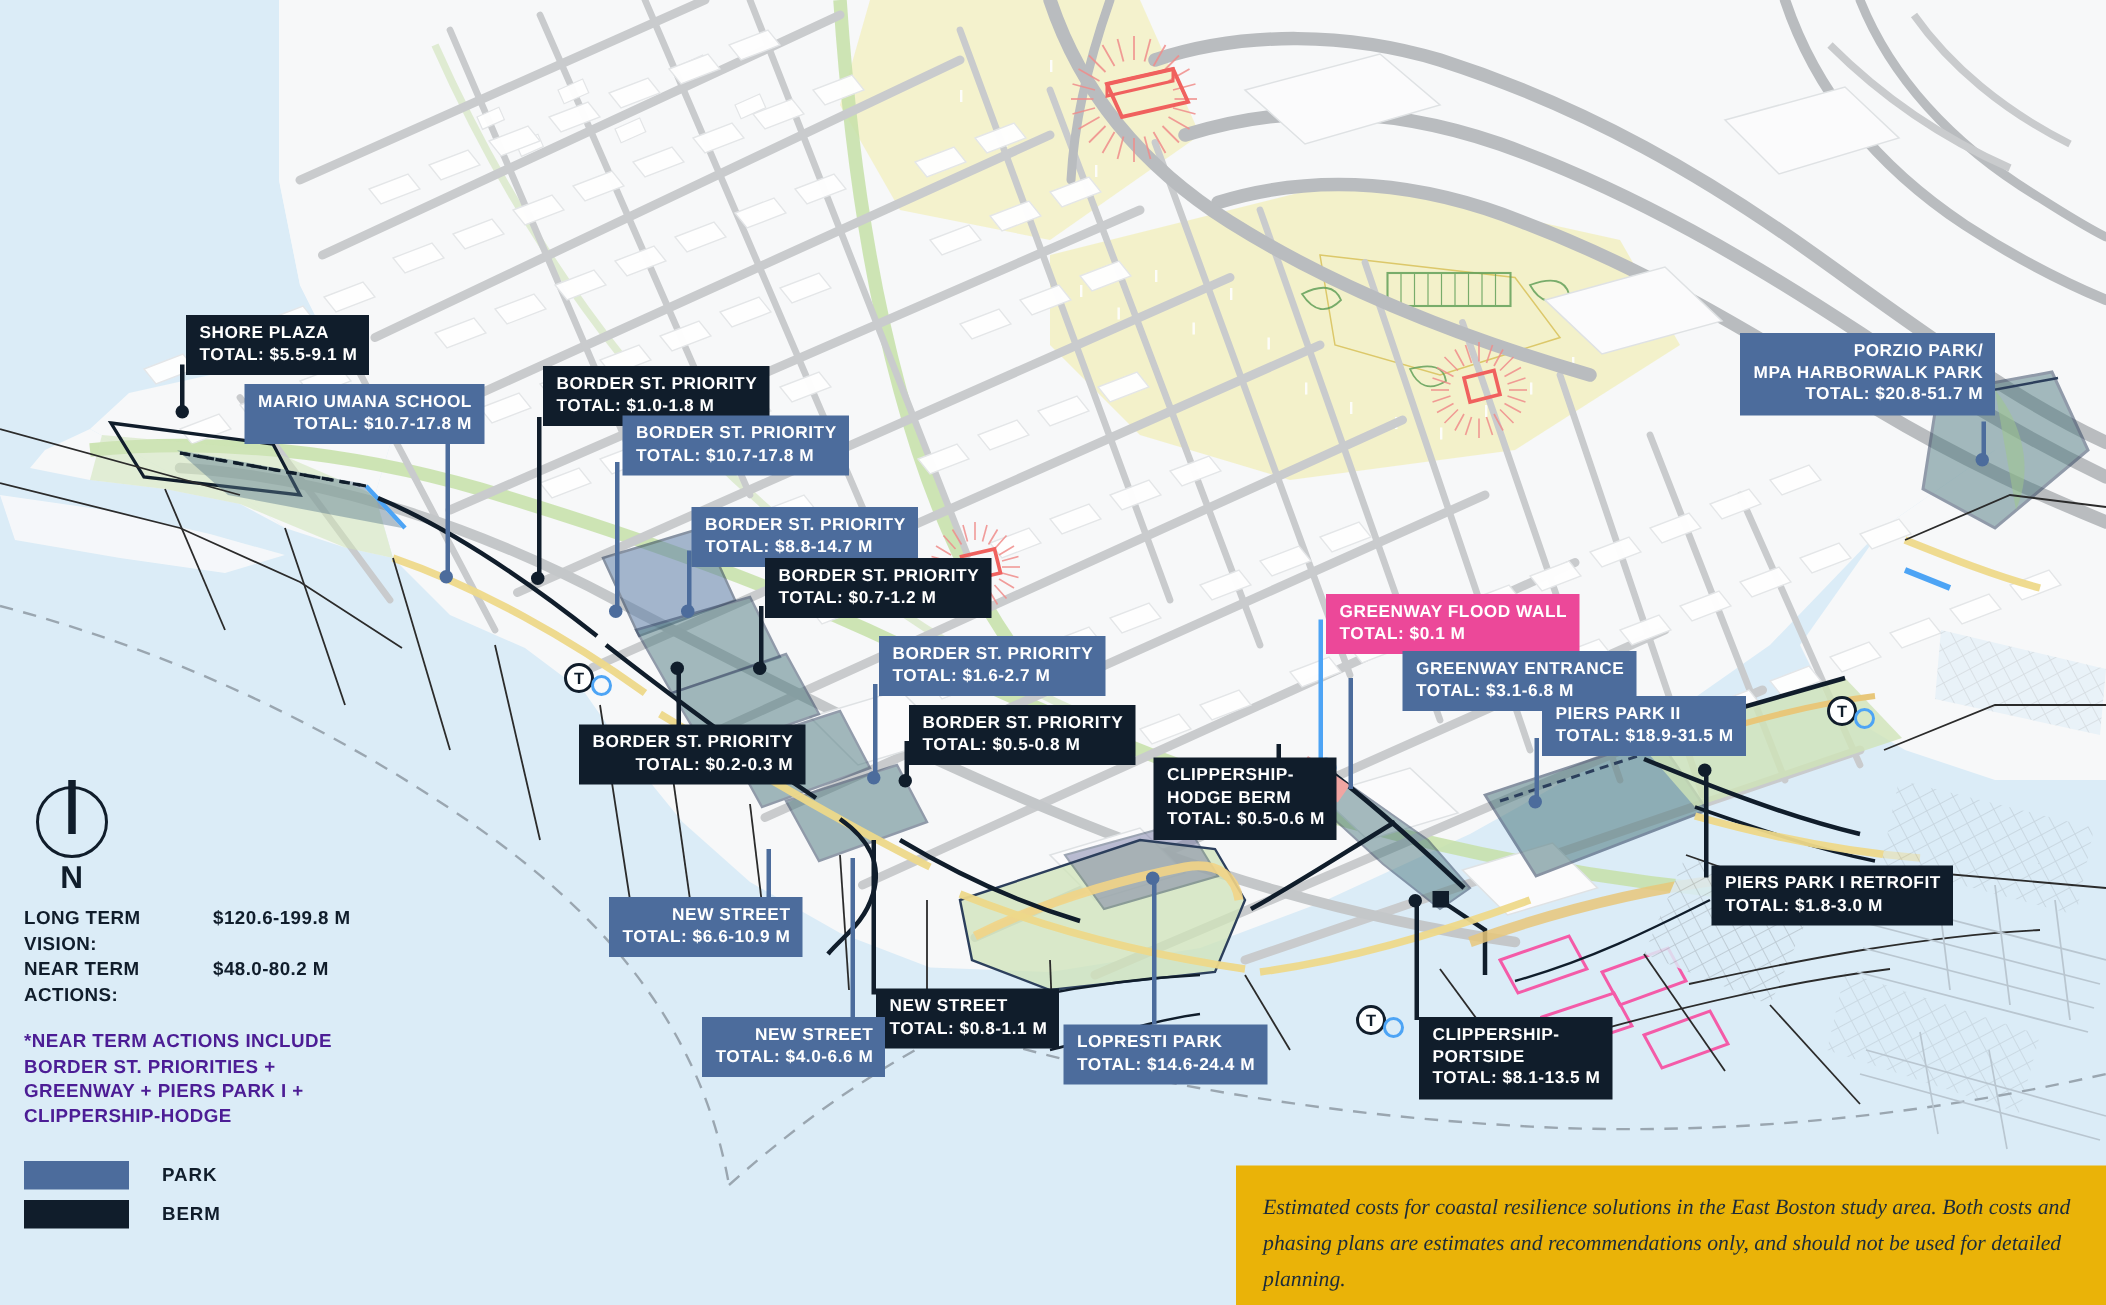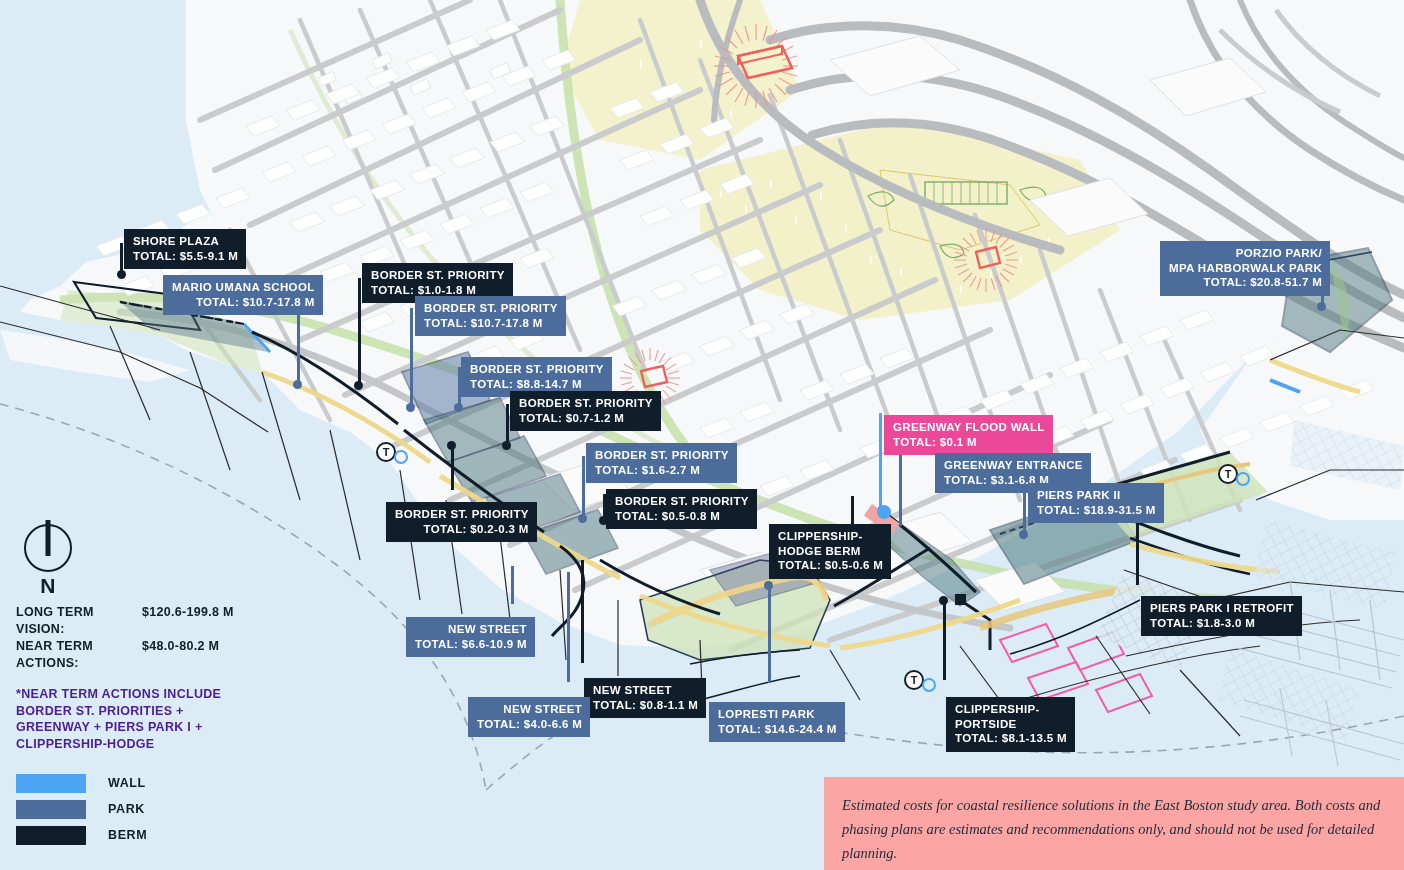--- a/index.html
+++ b/index.html
@@ -19,21 +19,20 @@
     position:absolute;
     box-sizing:border-box;
     padding:5px 8px 6px 9px;
     color:#ffffff;
     font-weight:bold;
     font-size:11.5px;
     line-height:14.5px;
     letter-spacing:0.35px;
     white-space:nowrap;
     z-index:40;
-    margin-top:19px;
   }
   .callout.berm{background:#101d2b;}
   .callout.park{background:#4c6c9c;}
   .callout.wall{background:#ec4899;}
   .callout .l2{display:block;}
   .callout.ra{text-align:right;}
 
   .leader{position:absolute;background:#101d2b;z-index:35;}
   .leader.park{background:#4c6c9c;}
   .leader.wall{background:#4da4f5;}
@@ -71,21 +70,21 @@
   .legrow{display:flex;align-items:center;height:26px;}
   .swatch{width:70px;height:19px;margin-right:22px;}
   .sw-wall{background:#4da4f5;}
   .sw-berm{background:#101d2b;}
   .sw-park{background:#4c6c9c;}
   .legtext{font-weight:bold;font-size:12.5px;color:#101d2b;letter-spacing:0.6px;}
 
   
   #caption{
     position:absolute;left:824px;top:777px;width:580px;height:93px;
-    background:#fca5a5;z-index:60;
+    background:#eab308;z-index:60;
   }
   #caption p{
     margin:0;padding:16px 22px 0 18px;
     font-family:"Liberation Serif",serif;
     font-style:italic;font-size:14.5px;line-height:24px;color:#1b2b3a;
   }
 </style>
 </head>
 <body>
 
@@ -767,24 +766,20 @@
 
   <div class="note">
     <div>*NEAR TERM ACTIONS INCLUDE</div>
     <div>BORDER ST. PRIORITIES +</div>
     <div>GREENWAY + PIERS PARK I +</div>
     <div>CLIPPERSHIP-HODGE</div>
   </div>
 
   <div id="legend">
     <div class="legrow">
-      <div class="swatch sw-wall"></div>
-      <div class="legtext">WALL</div>
-    </div>
-    <div class="legrow">
       <div class="swatch sw-park"></div>
       <div class="legtext">PARK</div>
     </div>
     <div class="legrow">
       <div class="swatch sw-berm"></div>
       <div class="legtext">BERM</div>
     </div>
   </div>
 </div>
 

